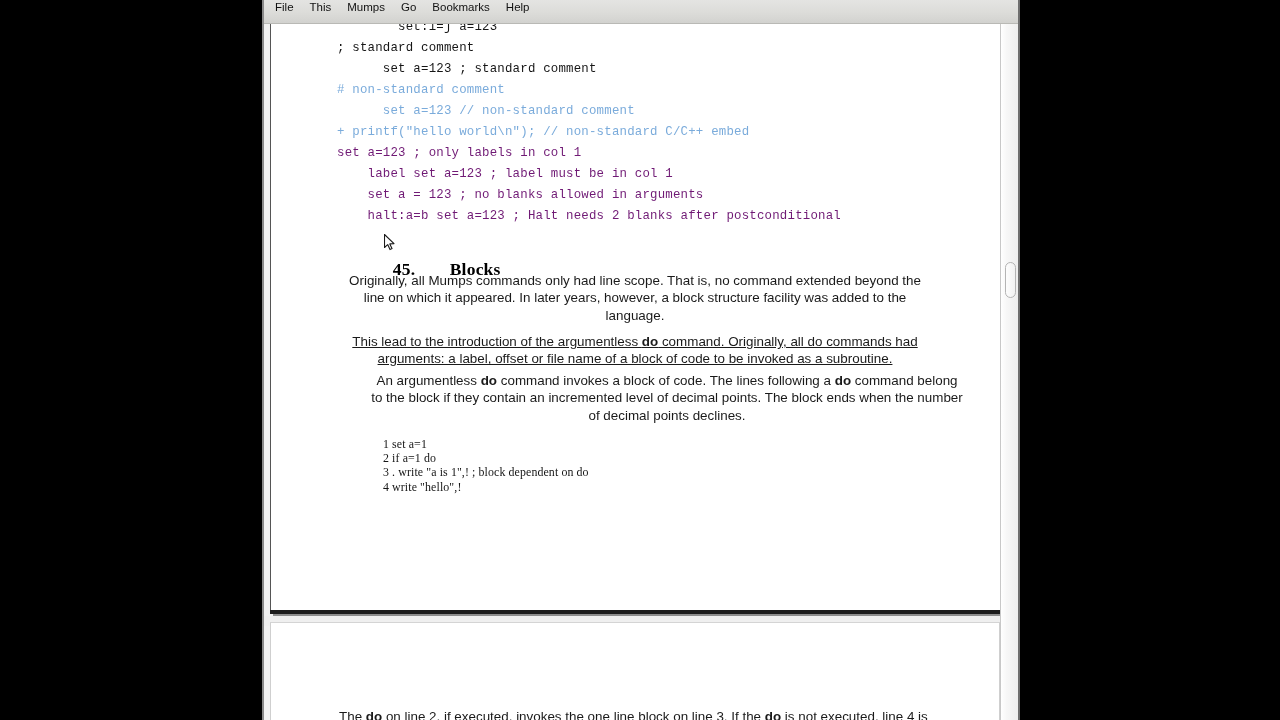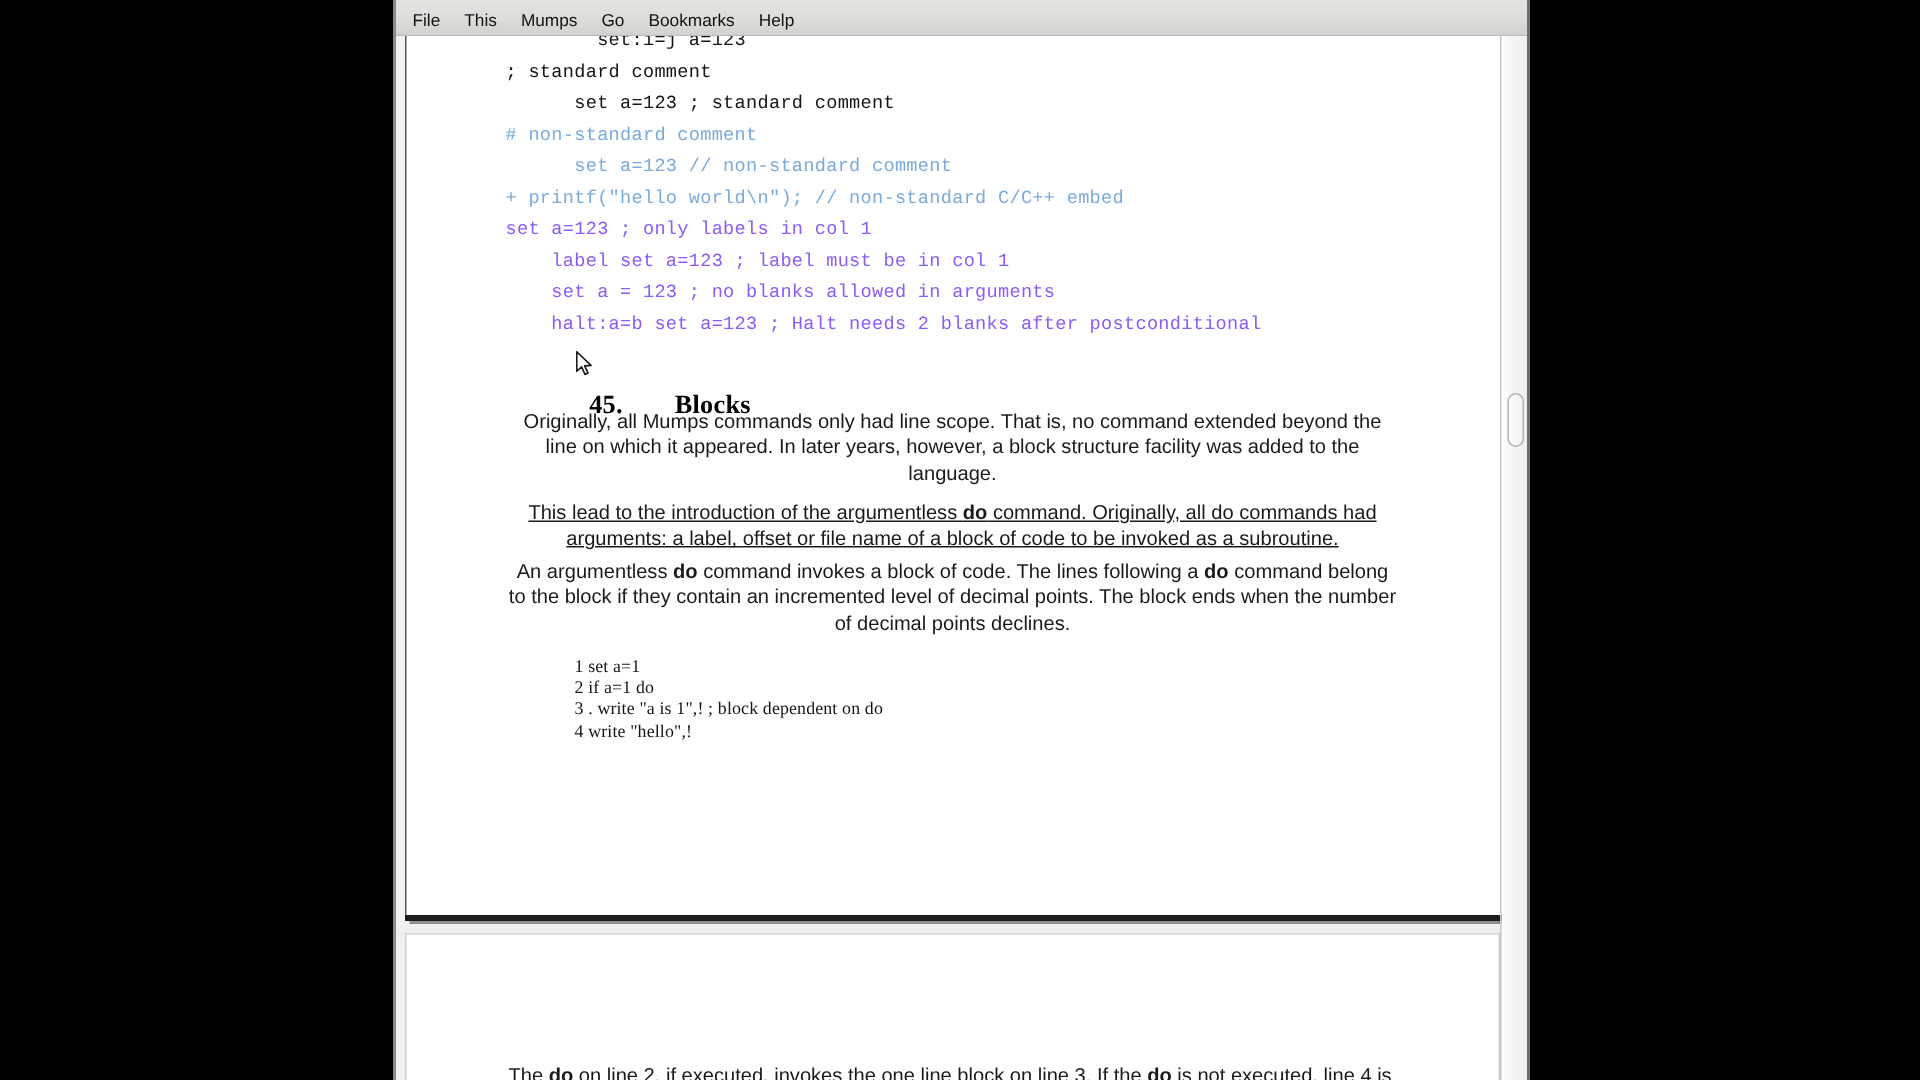--- a/index.html
+++ b/index.html
@@ -29,21 +29,21 @@
   #menubar {
     position: absolute;
     left: 0;
     top: 0;
     width: 756px;
     height: 24px;
     background: linear-gradient(to bottom, #e4e4e2 0%, #dcdcd9 55%, #d2d2cf 100%);
     border-bottom: 1px solid #b9b9b5;
     box-sizing: border-box;
     display: flex;
-    align-items: flex-end;
+    align-items: flex-start;
     padding-left: 7px;
   }
   .menu-item {
     font-size: 11.5px;
     color: #111;
     padding: 2px 8px 3px 8px;
     line-height: 1;
     white-space: nowrap;
     cursor: default;
   }
@@ -131,21 +131,21 @@
     top: 0px;
     font-family: "Liberation Mono", "DejaVu Sans Mono", monospace;
     font-size: 12.4px;
     line-height: 21px;
     white-space: pre;
     letter-spacing: 0.2px;
   }
   .code-line { white-space: pre; }
   .c-black { color: #151515; }
   .c-blue  { color: #7aabdb; font-family: Liberation Mono, monospace; }
-  .c-red   { color: #8b5cf6; }
+  .c-red   { color: #701a75; }
 
   .heading {
     position: absolute;
     left: 76px;
     top: 221px;
     font-family: "Liberation Serif", serif;
     font-weight: bold;
     font-size: 17.5px;
     color: #000;
     white-space: pre;
@@ -160,21 +160,21 @@
     font-family: "Liberation Sans", sans-serif;
     font-size: 13.4px;
     line-height: 17.4px;
     color: #1a1a1a;
     text-align: center;
   }
   .body-para b { font-weight: bold; }
 
   #para-1 { top: 255px; }
   #para-2 { top: 316px; text-decoration: underline; }
-  #para-3 { top: 355px; }
+  #para-3 { top: 355px; margin-left: 32px; }
   #para-4 { top: 414px; }
 
   .example-code {
     position: absolute;
     left: 112px;
     top: 420px;
     font-family: Liberation Serif, serif;
     font-size: 11.9px;
     line-height: 14.2px;
     color: #151515;

